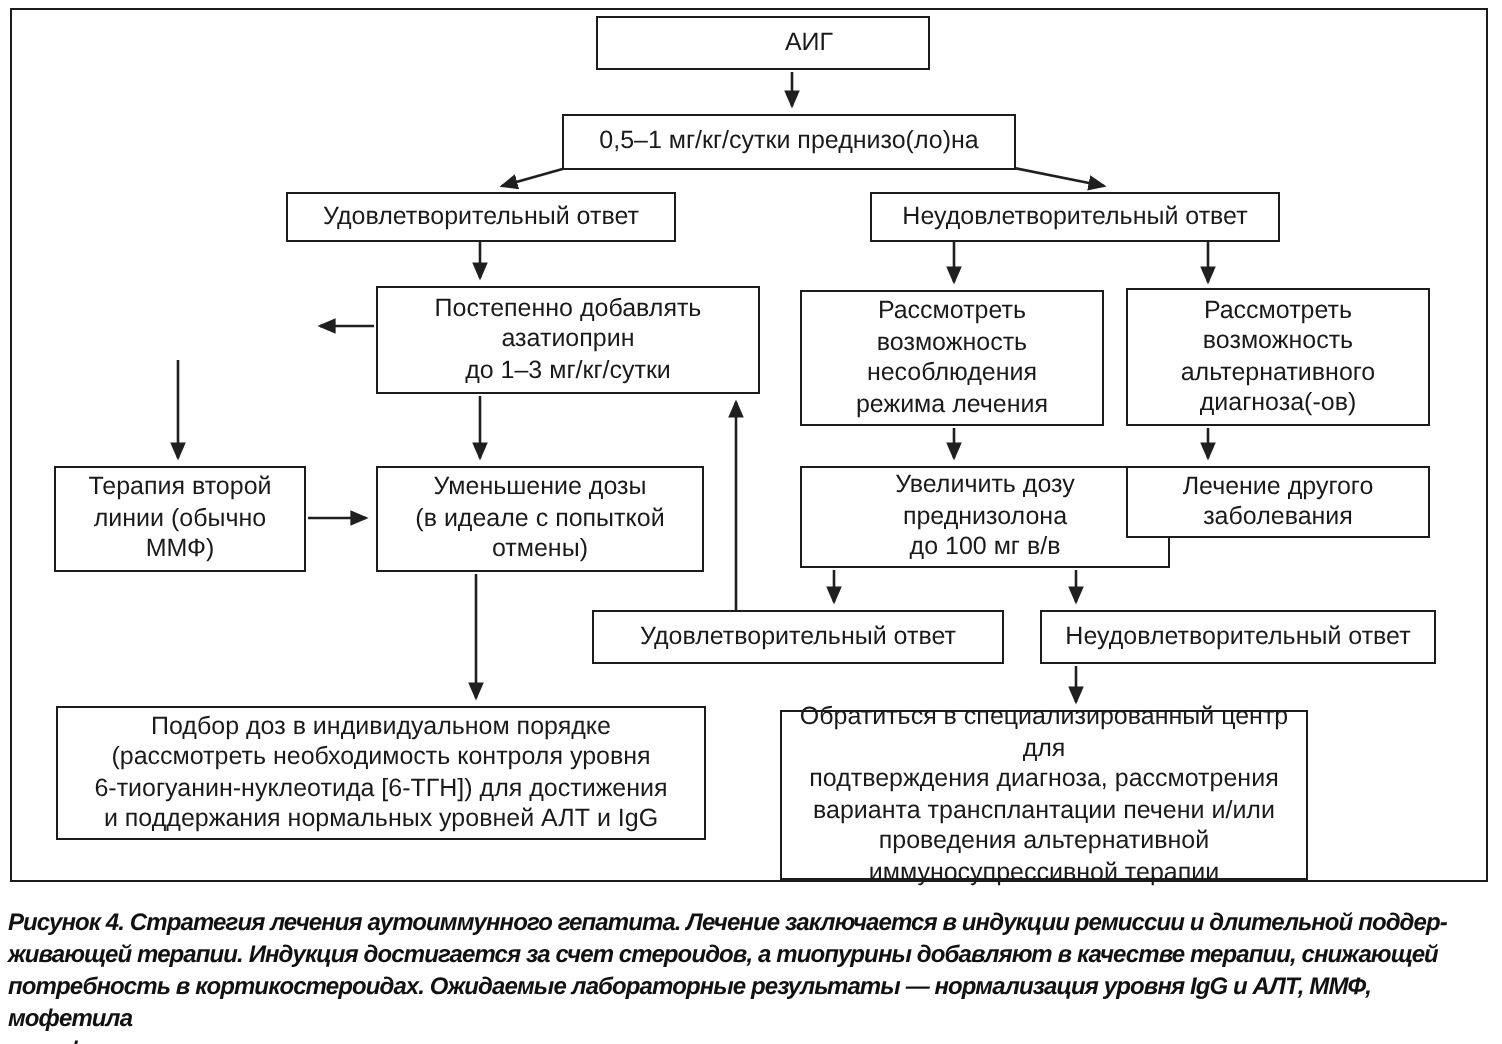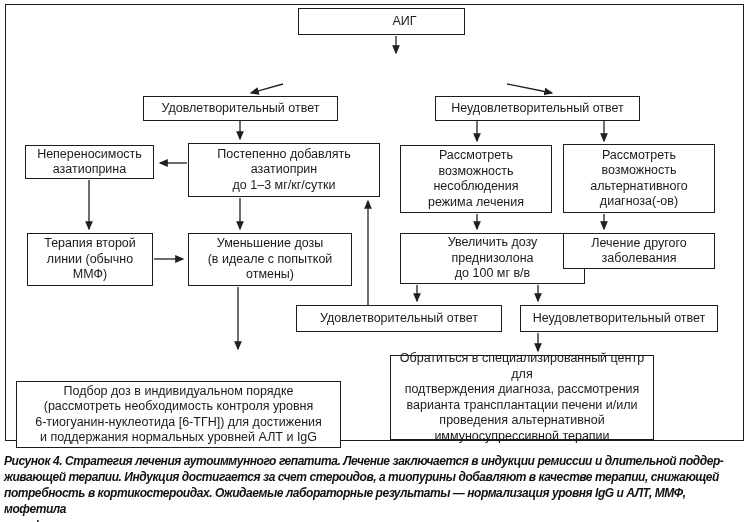--- a/index.html
+++ b/index.html
@@ -25,21 +25,21 @@
   #b-intolerance    {left:25px; top:145px;width:129px;height:34px;}
   #b-add-aza        {left:188px;top:143px;width:192px;height:54px;}
   #b-second-line    {left:27px; top:233px;width:126px;height:53px;}
   #b-dose-reduction {left:188px;top:233px;width:164px;height:53px;}
   #b-noncompliance  {left:400px;top:145px;width:152px;height:68px;}
   #b-consider-alt   {left:563px;top:144px;width:152px;height:69px;}
   #b-increase-dose  {left:400px;top:233px;width:185px;height:51px;}
   #b-other-disease  {left:563px;top:233px;width:152px;height:36px;}
   #b-satisfactory2  {left:296px;top:305px;width:206px;height:27px;}
   #b-unsatisfactory2{left:520px;top:305px;width:198px;height:27px;}
-  #b-dose-selection {left:16px; top:353px;width:325px;height:67px;margin-top:28px;}
+  #b-dose-selection {left:28px; top:353px;width:325px;height:67px;}
   #b-referral       {left:390px;top:355px;width:264px;height:85px;}
   .caption{
     position:absolute;left:4px;top:453px;width:745px;
     font-size:12px;font-weight:bold;font-style:italic;letter-spacing:-0.45px;
     line-height:16px;color:#111111;white-space:pre-line;
   }
 </style>
 </head>
 <body>
 
@@ -68,24 +68,23 @@
       <line x1="368" y1="305" x2="368" y2="201" marker-end="url(#ah)"></line>
       <line x1="477" y1="214" x2="477" y2="229" marker-end="url(#ah)"></line>
       <line x1="604" y1="214" x2="604" y2="229" marker-end="url(#ah)"></line>
       <line x1="417" y1="285" x2="417" y2="301" marker-end="url(#ah)"></line>
       <line x1="538" y1="285" x2="538" y2="301" marker-end="url(#ah)"></line>
       <line x1="538" y1="333" x2="538" y2="351" marker-end="url(#ah)"></line>
     </g>
   </svg>
 
   <div class="bx" id="b-aig">АИГ</div>
+  <div class="bx" id="b-prednisone">0,5–1 мг/кг/сутки преднизо(ло)на</div>
   <div class="bx" id="b-satisfactory1">Удовлетворительный ответ</div>
   <div class="bx" id="b-unsatisfactory1">Неудовлетворительный ответ</div>
-  <div class="bx" id="b-intolerance">Непереносимость
-азатиоприна</div>
   <div class="bx" id="b-add-aza">Постепенно добавлять
 азатиоприн
 до 1–3 мг/кг/сутки</div>
   <div class="bx" id="b-second-line">Терапия второй
 линии (обычно
 ММФ)</div>
   <div class="bx" id="b-dose-reduction">Уменьшение дозы
 (в идеале с попыткой
 отмены)</div>
   <div class="bx" id="b-noncompliance">Рассмотреть

